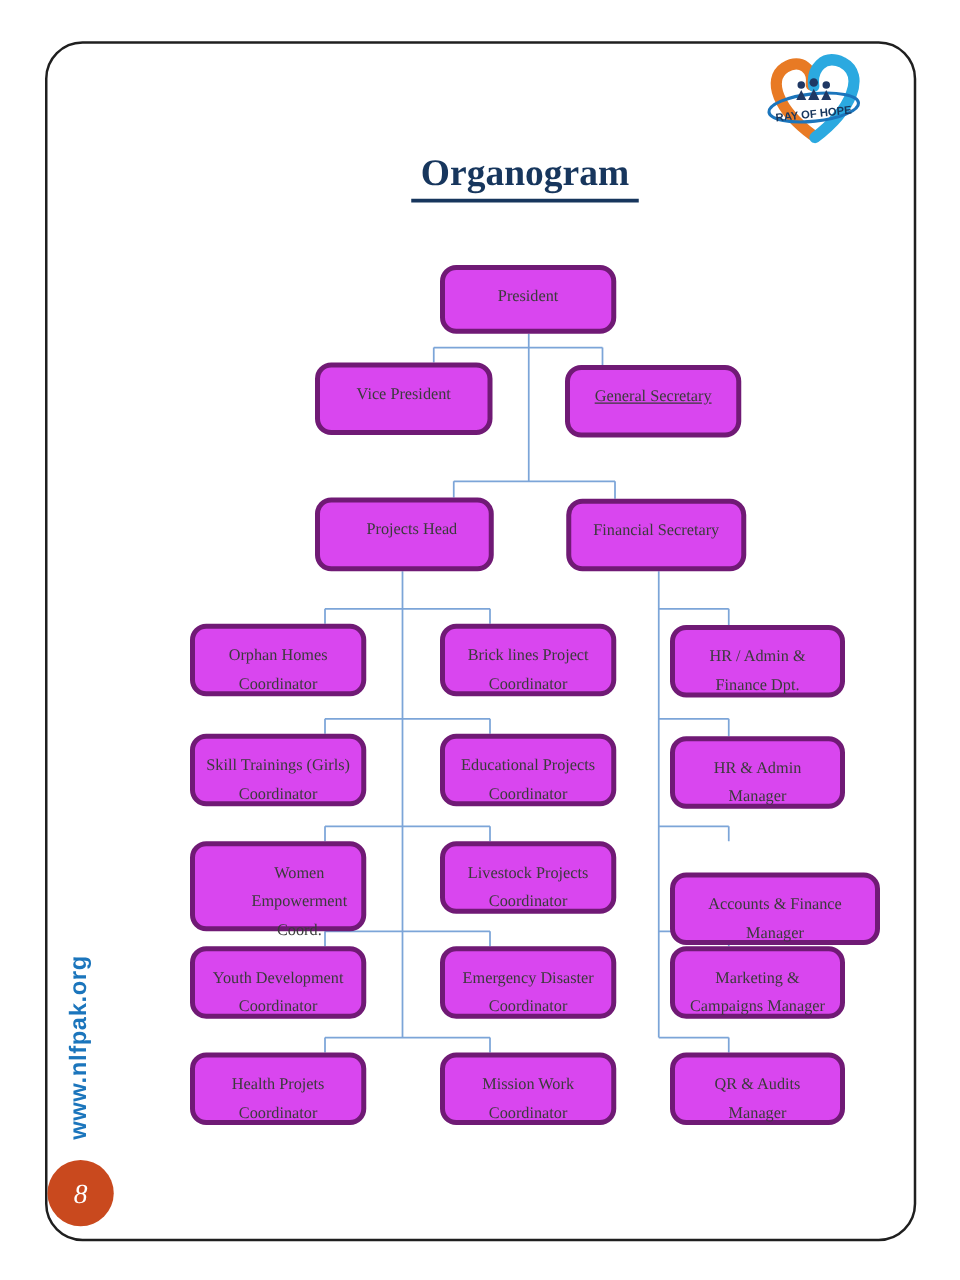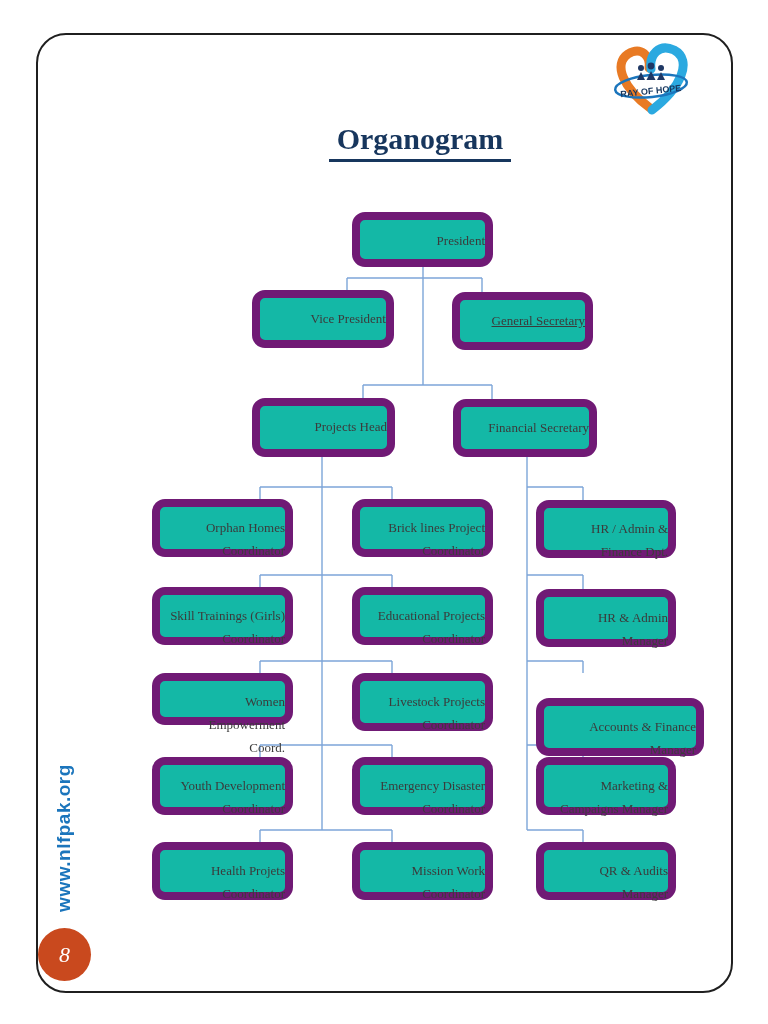--- a/index.html
+++ b/index.html
@@ -38,26 +38,26 @@
     padding: 0 8px 3px 8px;
   }
   .connector-layer {
     position: absolute;
     left: 0; top: 0;
     width: 768px; height: 1024px;
     pointer-events: none;
   }
   .org-node {
     position: absolute;
-    background: #14b8a6;
-    border: 8px solid #701a75;
+    background: #d946ef;
+    border: 4px solid #701a75;
     border-radius: 13px;
     color: #3b3b3b;
     font-size: 13px;
-    text-align: right;
+    text-align: center;
     padding-top: 9px;
     line-height: 23px;
   }
   .website-vertical {
     position: absolute;
     left: 64px; top: 838px;
     transform: translate(-50%,-50%) rotate(-90deg);
     white-space: nowrap;
     font-family: "Liberation Sans", sans-serif;
     font-weight: bold;
@@ -178,21 +178,21 @@
       <div>Coordinator</div>
     </div>
     <div class="org-node" style="left: 352px; top: 587px; width: 141px; height: 58px;">
       <div>Educational Projects</div>
       <div>Coordinator</div>
     </div>
     <div class="org-node" style="left: 536px; top: 589px; width: 140px; height: 58px;">
       <div>HR &amp; Admin</div>
       <div>Manager</div>
     </div>
-    <div class="org-node" style="left: 152px; top: 673px; width: 141px; height: 52px; padding-left: 34px;">
+    <div class="org-node" style="left: 152px; top: 673px; width: 141px; height: 72px; padding-left: 34px;">
       <div>Women</div>
       <div>Empowerment Coord.</div>
     </div>
     <div class="org-node" style="left: 352px; top: 673px; width: 141px; height: 58px;">
       <div>Livestock Projects</div>
       <div>Coordinator</div>
     </div>
     <div class="org-node" style="left: 536px; top: 698px; width: 168px; height: 58px;">
       <div>Accounts &amp; Finance</div>
       <div>Manager</div>

